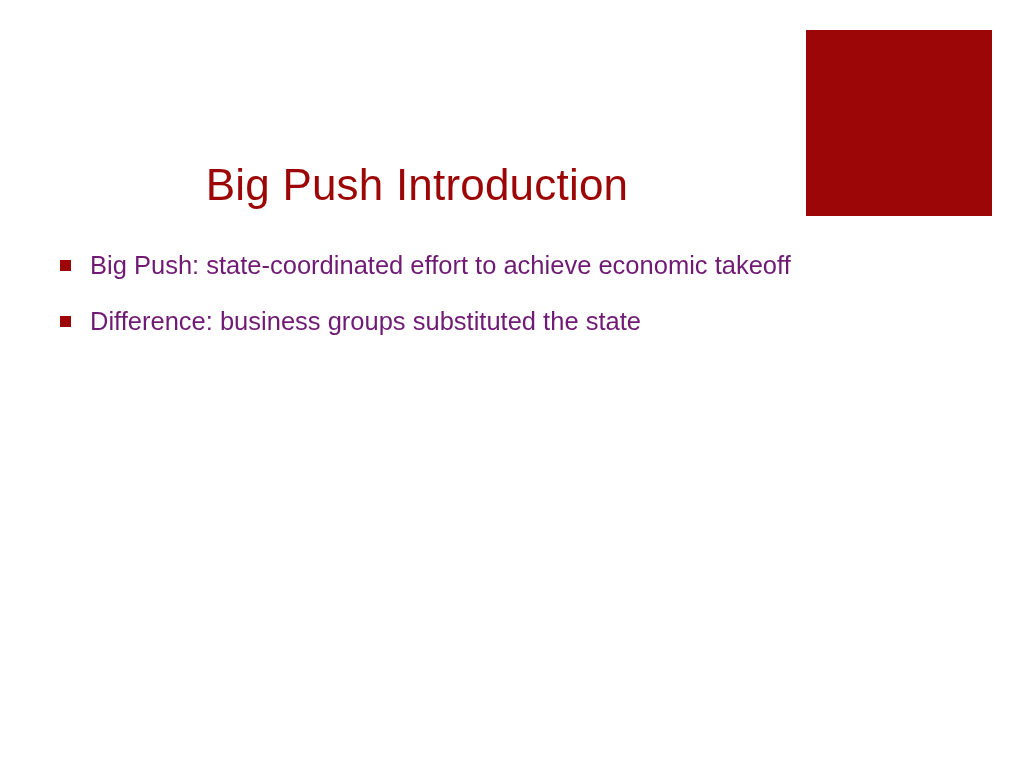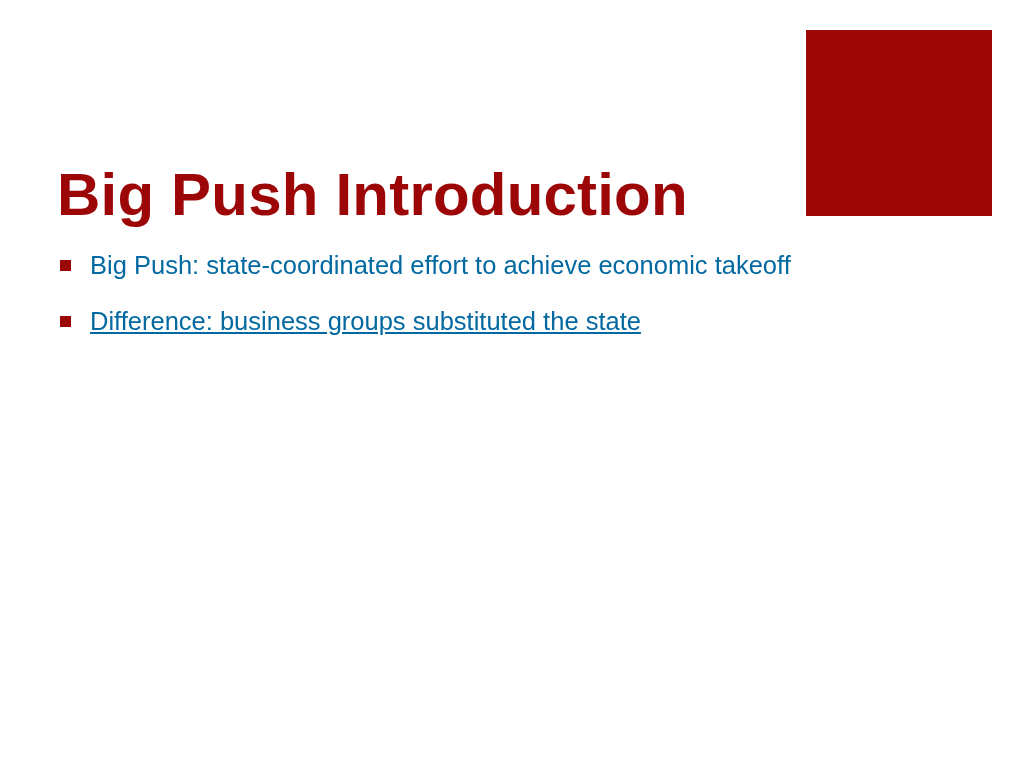--- a/index.html
+++ b/index.html
@@ -25,47 +25,47 @@
     left: 806px;
     width: 186px;
     height: 186px;
     background: #9c0606;
   }
   .slide-title {
     position: absolute;
     top: 160px;
     left: 57px;
     width: 720px;
-    font-size: 60px;
+    font-size: 44px;
     line-height: 1.15;
-    font-weight: bold;
+    font-weight: normal;
     color: #9c0606;
     letter-spacing: 0.2px;
     margin: 0;
+    text-align: center;
   }
   .bullet-list {
     position: absolute;
     top: 248px;
     left: 57px;
     width: 760px;
     list-style: none;
     margin: 0;
     padding: 0;
   }
   .bullet-item {
     position: relative;
     padding-left: 33px;
     margin-bottom: 22px;
     font-size: 25.5px;
     line-height: 1.35;
-    color: #0369a1;
+    color: #701a75;
   }
   .bullet-item:last-child {
     margin-bottom: 0;
-    text-decoration: underline;
   }
   .bullet-marker {
     position: absolute;
     left: 3px;
     top: 12px;
     width: 11px;
     height: 11px;
     background: #9c0606;
     display: block;
   }

